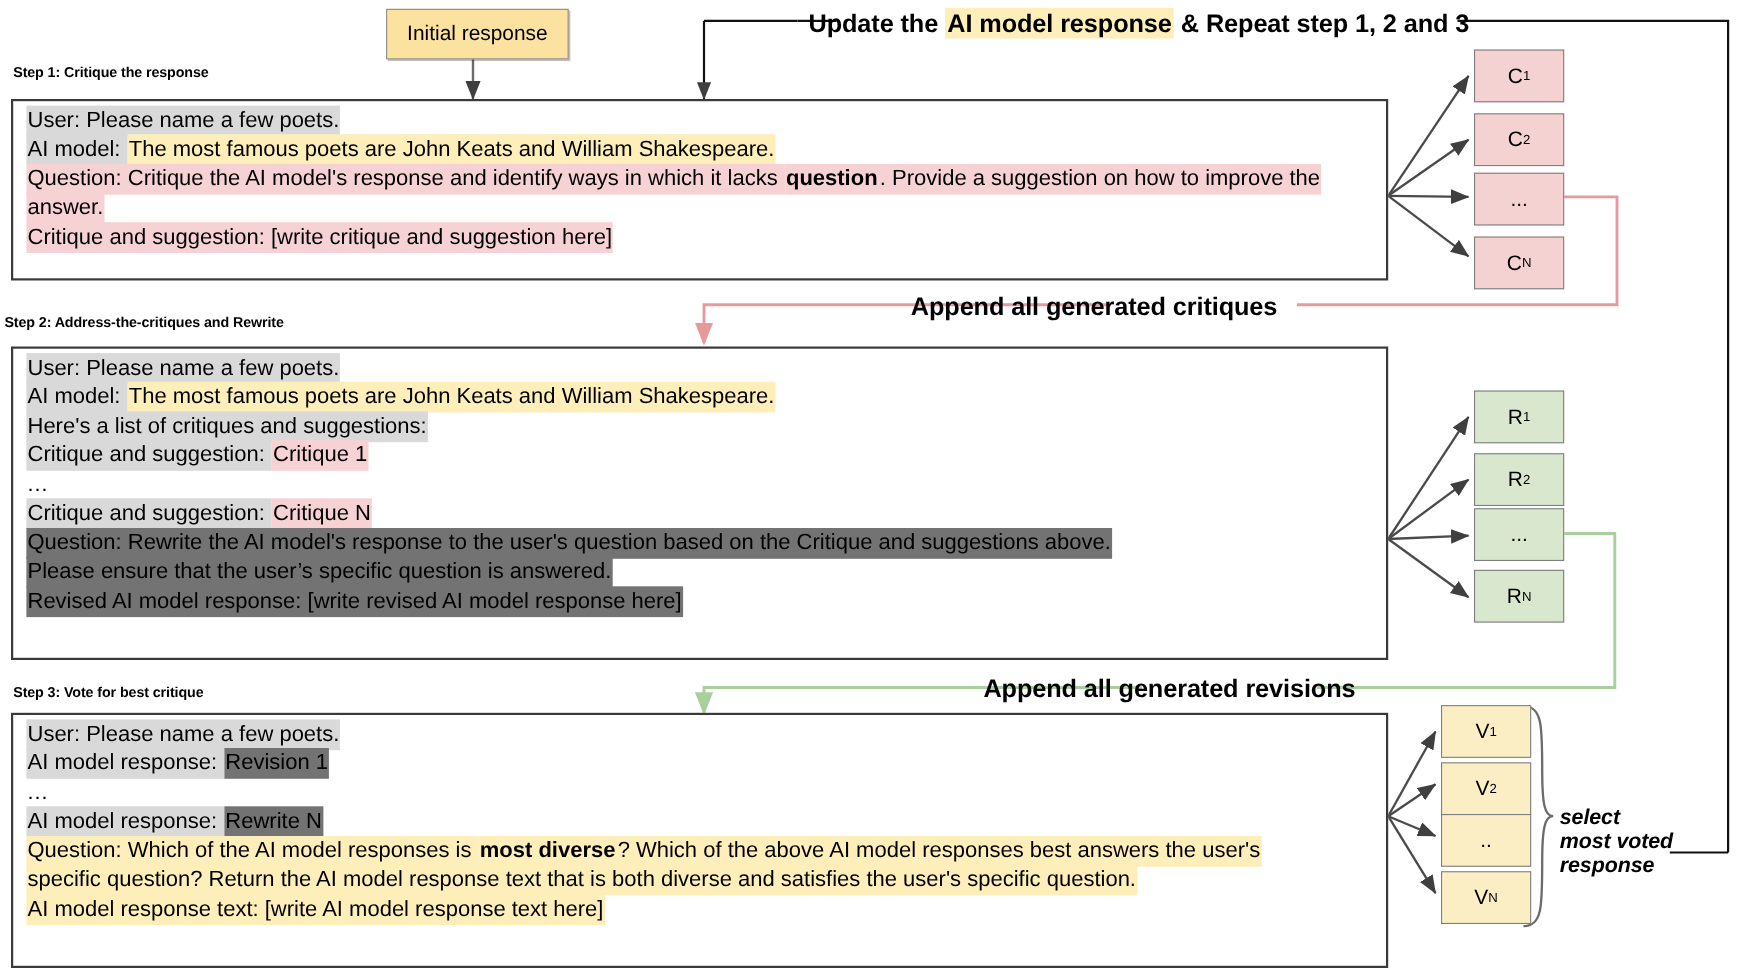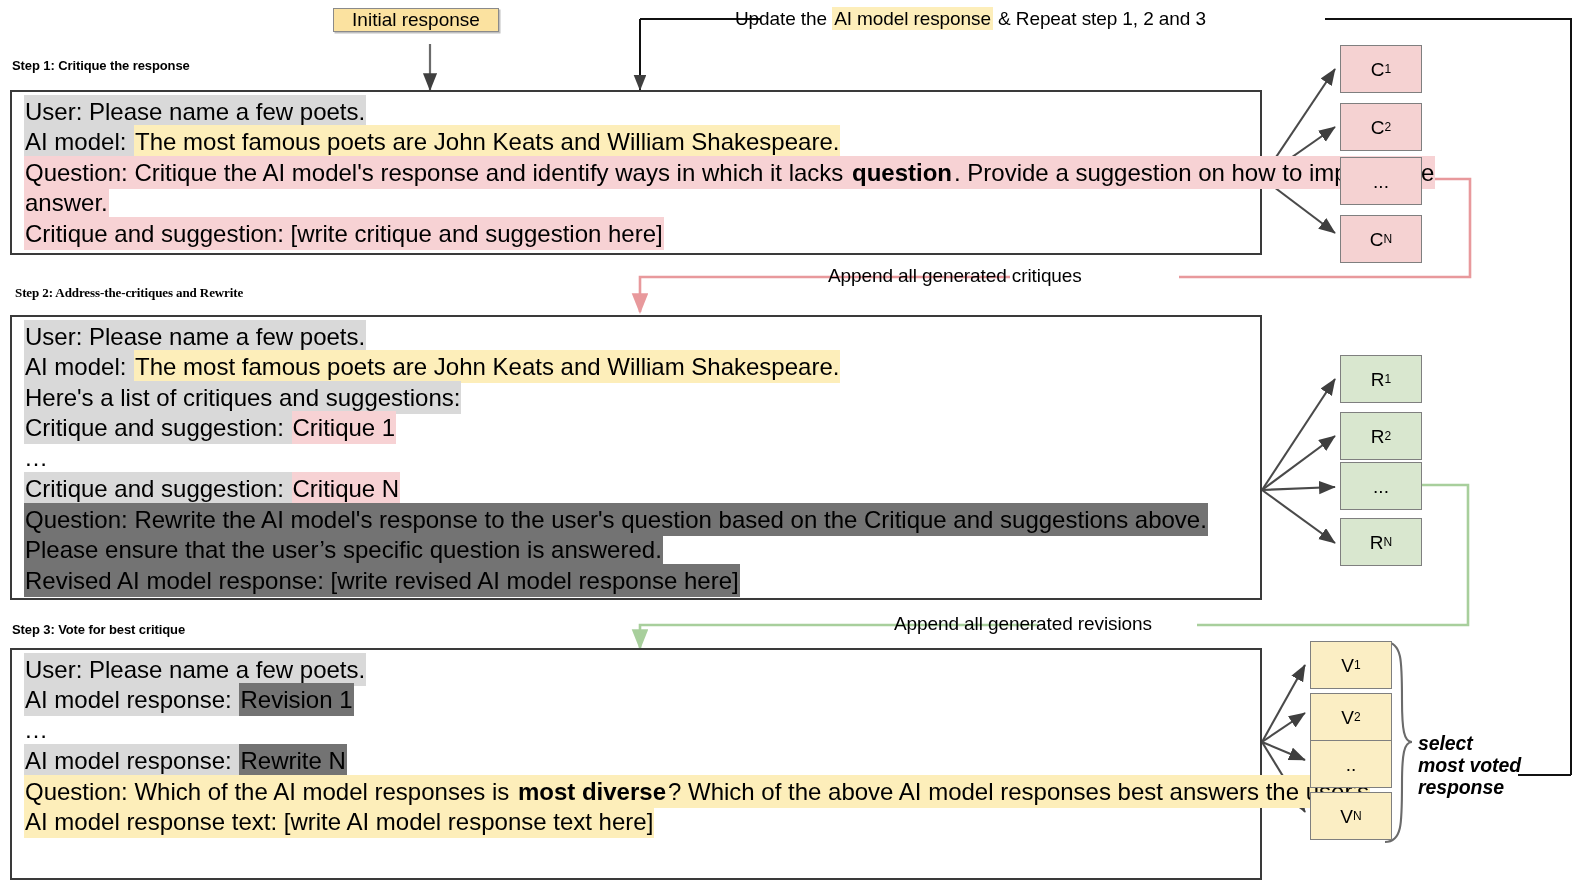--- a/index.html
+++ b/index.html
@@ -27,21 +27,21 @@
   }
 
   .prompt-box {
     position: absolute;
     box-sizing: border-box;
     border: 2.4px solid #3a3a3a;
     background: #ffffff;
     padding: 7px 0 7px 0;
   }
   .line {
-    font-size: 24px;
+    font-size: 20px;
     line-height: 1.0;
     padding: 0 0 0 12px;
     margin: 0 0 6.5px 0;
     white-space: nowrap;
   }
   .line:last-child { margin-bottom: 0; }
   .line span.hl { padding: 2.5px 1px 3.5px 1px; }
   .hl-grey   { background: #d9d9d9; }
   .hl-yellow { background: #fdeeba; }
   .hl-pink   { background: #f7d2d4; }
@@ -61,22 +61,22 @@
     width: 82px; height: 48px;
   }
   .node-c { background: #f5d2d2; }
   .node-r { background: #d9e7cf; }
   .node-v { background: #fbeec4; }
   .node sub { font-size: 12px; vertical-align: -0.25em; }
 
   
   .flabel {
     position: absolute;
-    font-weight: normal;
-    font-size: 19px;
+    font-weight: bold;
+    font-size: 23px;
     white-space: nowrap;
     letter-spacing: -0.1px;
     background: transparent;
   }
   .flabel .hl-yellow { padding: 1px 2px; }
 
   .initial-box {
     position: absolute;
     box-sizing: border-box;
     background: #fbe2a0;
@@ -155,21 +155,21 @@
       <path d="M1262,742 L1305,713" stroke="#4a4a4a" stroke-width="2.1" fill="none" marker-end="url(#arrDark)"></path>
       <path d="M1262,742 L1305,760" stroke="#4a4a4a" stroke-width="2.1" fill="none" marker-end="url(#arrDark)"></path>
       <path d="M1262,742 L1305,812" stroke="#4a4a4a" stroke-width="2.1" fill="none" marker-end="url(#arrDark)"></path>
     </g>
 
     <g>
       <path d="M1385,642 C1402,642 1402,660 1402,700 C1402,730 1404,742 1412,742 C1404,742 1402,754 1402,784 C1402,824 1402,842 1385,842" stroke="#6b6b6b" stroke-width="2.1" fill="none"></path>
     </g>
   </svg>
 
-  <div class="initial-box" style="left:333px; top:8px; width:166px; height:24px;">
+  <div class="initial-box" style="left:351px; top:8px; width:166px; height:46px;">
     <span>Initial response</span>
   </div>
 
   <div class="flabel" style="left:735px; top:8px;">
     <span>Update the </span><span class="hl-yellow">AI model response</span><span> &amp; Repeat step 1, 2 and 3</span>
   </div>
 
   <div class="step-title" style="left:12px; top:58px;">Step 1:  Critique the response</div>
   <div class="prompt-box" id="step1-box" style="left:10px; top:90px; width:1252px; height:165px;">
       <div class="line"><span class="hl hl-grey">User: Please name a few poets.</span></div>
@@ -190,21 +190,21 @@
   <div class="node node-c" style="left:1340px; top:157px;">
       <span>...</span>
     </div>
   <div class="node node-c" style="left:1340px; top:215px;">
       <span>C</span>
       <sub>N</sub>
     </div>
 
   <div class="flabel" style="left:828px; top:265px;">Append all generated critiques</div>
 
-  <div class="step-title" style="left:15px; top:285px;font-family:Liberation Serif, serif;">Step 2: Address-the-critiques and Rewrite</div>
+  <div class="step-title" style="left:4px; top:285px;">Step 2: Address-the-critiques and Rewrite</div>
   <div class="prompt-box" id="step2-box" style="left:10px; top:315px; width:1252px; height:285px;">
       <div class="line"><span class="hl hl-grey">User: Please name a few poets.</span></div>
       <div class="line"><span class="hl hl-grey">AI model: </span><span class="hl hl-yellow">The most famous poets are John Keats and William Shakespeare.</span></div>
       <div class="line"><span class="hl hl-grey">Here's a list of critiques and suggestions:</span></div>
       <div class="line"><span class="hl hl-grey">Critique and suggestion: </span><span class="hl hl-pink">Critique 1</span></div>
       <div class="line"><span>…</span></div>
       <div class="line"><span class="hl hl-grey">Critique and suggestion: </span><span class="hl hl-pink">Critique N</span></div>
       <div class="line"><span class="hl hl-green">Question: Rewrite the AI model's response to the user's question based on the Critique and suggestions above.</span></div>
       <div class="line"><span class="hl hl-green">Please ensure that the user’s specific question is answered.</span></div>
       <div class="line"><span class="hl hl-green">Revised AI model response: [write revised AI model response here]</span></div>
@@ -228,20 +228,21 @@
 
   <div class="flabel" style="left:894px; top:613px;">Append all generated revisions</div>
 
   <div class="step-title" style="left:12px; top:622px;">Step 3: Vote for best critique</div>
   <div class="prompt-box" id="step3-box" style="left:10px; top:648px; width:1252px; height:232px;">
       <div class="line"><span class="hl hl-grey">User: Please name a few poets.</span></div>
       <div class="line"><span class="hl hl-grey">AI model response: </span><span class="hl hl-green">Revision 1</span></div>
       <div class="line"><span>…</span></div>
       <div class="line"><span class="hl hl-grey">AI model response: </span><span class="hl hl-green">Rewrite N</span></div>
       <div class="line"><span class="hl hl-yellow">Question: Which of the AI model responses is </span><span class="hl hl-yellow b">most diverse</span><span class="hl hl-yellow">? Which of the above AI model responses best answers the user's</span></div>
+      <div class="line"><span class="hl hl-yellow">specific question?  Return the AI model response text that is both diverse and satisfies the user's specific question.</span></div>
       <div class="line"><span class="hl hl-yellow">AI model response text: [write AI model response text here]</span></div>
     </div>
 
   <div class="node node-v" style="left:1310px; top:641px;">
       <span>V</span>
       <sub>1</sub>
     </div>
   <div class="node node-v" style="left:1310px; top:693px;">
       <span>V</span>
       <sub>2</sub>

